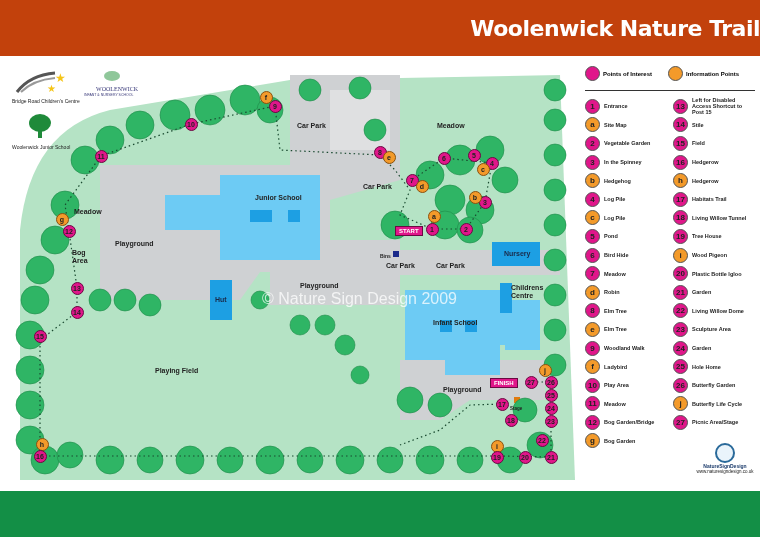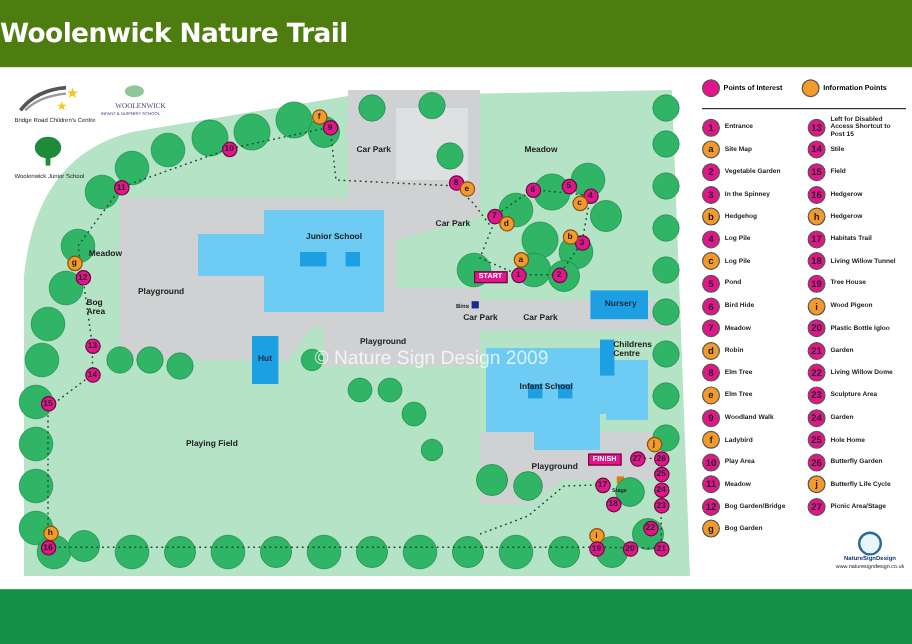--- a/index.html
+++ b/index.html
@@ -1,17 +1,17 @@
 <!DOCTYPE html>
 <html><head>
 <meta charset="utf-8">
 <style>
 *{box-sizing:border-box;margin:0;padding:0}
 body{width:760px;height:537px;background:#fff;font-family:"Liberation Sans",sans-serif;position:relative;overflow:hidden}
-.header{position:absolute;left:0;top:0;width:760px;height:56px;background:#4d7c0f;display:flex;align-items:center;justify-content:flex-start}
+.header{position:absolute;left:0;top:0;width:760px;height:56px;background:#c2410c;display:flex;align-items:center;justify-content:flex-end}
 .header h1{color:#fff;font-size:22px;font-weight:bold;font-family:"DejaVu Sans",sans-serif;letter-spacing:-0.5px}
 .footer{position:absolute;left:0;top:491px;width:760px;height:46px;background:#138f46}
 .map{position:absolute;left:0;top:56px;width:575px;height:528px}
 .lbl{position:absolute;font-size:7px;font-weight:bold;color:#222;white-space:nowrap}
 .poi{position:absolute;width:13px;height:13px;border-radius:50%;border:1px solid #6a0a42;font-size:7px;font-weight:bold;display:flex;align-items:center;justify-content:center;color:#222}
 .pink{background:#e0168a}
 .orange{background:#f39a2a;border-color:#8a5110}
 .tag{position:absolute;background:#e0168a;color:#fff;font-size:6px;font-weight:bold;padding:1px 3px;border:1px solid #6a0a42}
 .key{position:absolute;left:585px;top:62px;width:170px}
 .key-title{font-size:9px;font-weight:bold;color:#222}

